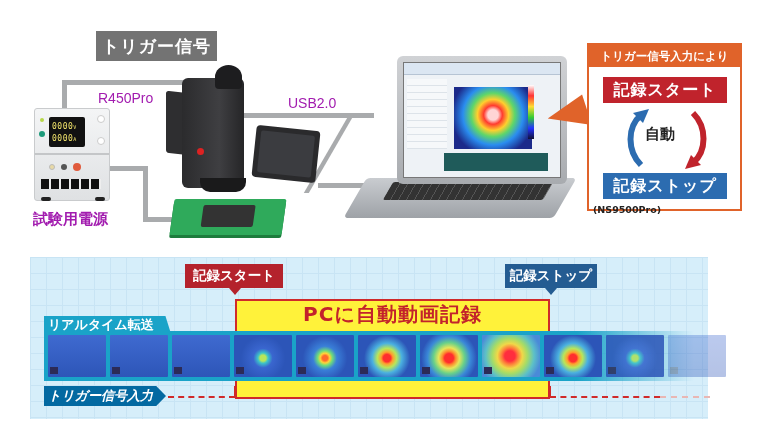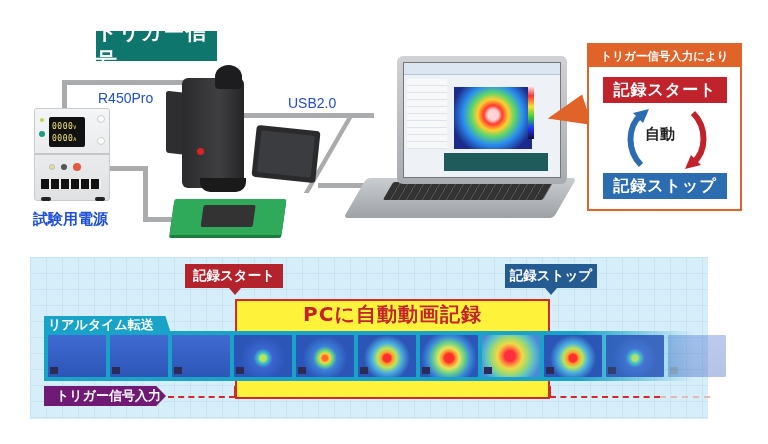--- a/index.html
+++ b/index.html
@@ -7,24 +7,24 @@
   body { position: relative; font-family: "DejaVu Sans", "Liberation Sans", sans-serif; color: #222; }
 
   .abs { position: absolute; }
 
   
   .wire { position: absolute; background: #a9abad; }
 
   
   .trigger-label {
     left: 96px; top: 31px; width: 121px; height: 30px;
-    background: #0f766e; color: #fff; font-weight: bold; font-size: 21px;
+    background: #737373; color: #fff; font-weight: bold; font-size: 17px;
     display: flex; align-items: center; justify-content: center; letter-spacing: 1px;
   }
-  .txt-label { font-family: "Liberation Sans", sans-serif; font-size: 14px; color: #1d4ed8; }
+  .txt-label { font-family: "Liberation Sans", sans-serif; font-size: 14px; color: #a21caf; }
 
   
   .psu { left: 34px; top: 108px; width: 76px; height: 93px; background: linear-gradient(#f4f5f6,#dfe1e3); border: 1px solid #c9cbcd; border-radius: 3px; }
   .psu-screen { left: 14px; top: 8px; width: 36px; height: 30px; background: #111; border-radius: 2px; color: #f3e56c; font-family: "DejaVu Sans Mono", monospace; font-size: 8px; line-height: 11px; padding: 4px 3px; letter-spacing: 0.5px; }
   .psu-knob { width: 8px; height: 8px; border-radius: 50%; background: #fff; border: 1px solid #ccc; }
   .psu-foot { background: #222; height: 4px; width: 10px; border-radius: 2px; }
 
   
   .camera-body { left: 182px; top: 78px; width: 62px; height: 110px; background: linear-gradient(90deg,#2b2b2d,#3f3f42 60%,#252527); border-radius: 6px; }
   .camera-eyepiece { left: 215px; top: 65px; width: 27px; height: 24px; background: #1d1d1f; border-radius: 50% 50% 4px 4px; }
@@ -72,21 +72,21 @@
   .marker-stop::after { content: ""; position: absolute; left: 40px; bottom: -7px; border-left: 6px solid transparent; border-right: 6px solid transparent; border-top: 7px solid #245c92; }
 
   .record-zone { left: 235px; top: 299px; width: 315px; height: 100px; background: #fff23a; border: 2px solid #d02a2a; }
   .record-title { left: 235px; top: 301px; width: 315px; text-align: center; color: #c3232b; font-weight: bold; font-size: 20px; letter-spacing: 1px; }
 
   .realtime-tag { left: 44px; top: 316px; width: 132px; height: 34px; background: #1aa3c8; color: #fff; font-weight: bold; font-size: 13px; padding-left: 4px; clip-path: polygon(0 0, 92% 0, 100% 100%, 0 100%); }
   .film-strip { left: 44px; top: 331px; width: 650px; height: 50px; background: linear-gradient(90deg, #1aa3c8 0 82%, rgba(26,163,200,0) 100%); }
   .frame { position: absolute; top: 4px; width: 58px; height: 42px; border-radius: 1px; overflow: hidden; }
   .frame-dark { position: absolute; left: 2px; bottom: 3px; width: 8px; height: 7px; background: #2c2b57; }
 
-  .trigger-tag { left: 44px; top: 386px; width: 122px; height: 20px; background: #701a75; color: #fff; font-weight: bold; font-size: 13px; padding-left: 12px; display: flex; align-items: center; clip-path: polygon(0 0, 92% 0, 100% 50%, 92% 100%, 0 100%); }
+  .trigger-tag { left: 44px; top: 386px; width: 122px; height: 20px; background: #0369a1; color: #fff; font-weight: bold; font-size: 13px; padding-left: 4px; display: flex; align-items: center; clip-path: polygon(0 0, 92% 0, 100% 50%, 92% 100%, 0 100%); font-style: italic; }
   .dash-left { left: 168px; top: 396px; width: 67px; height: 0; border-top: 2px dashed #d02a2a; }
   .dash-right { left: 550px; top: 396px; width: 110px; height: 0; border-top: 2px dashed #d02a2a; }
   .dash-fade { left: 660px; top: 396px; width: 50px; height: 0; border-top: 2px dashed #e9b7b4; }
   .start-line { left: 234px; top: 386px; width: 2px; height: 11px; background: #d02a2a; }
   .stop-line { left: 549px; top: 386px; width: 2px; height: 11px; background: #d02a2a; }
 </style>
 </head>
 <body>
 
 <div>
@@ -157,20 +157,21 @@
     <div class="abs btn-start">記録スタート</div>
     <svg class="abs" style="left:30px;top:62px;" width="96" height="64" viewBox="0 0 96 64">
       <path d="M22 58 C8 44 8 20 22 8" stroke="#2c6cb0" stroke-width="6" fill="none"></path>
       <polygon points="14,6 30,2 24,16" fill="#2c6cb0"></polygon>
       <path d="M74 6 C88 20 88 44 74 56" stroke="#c0232c" stroke-width="6" fill="none"></path>
       <polygon points="82,58 66,62 72,48" fill="#c0232c"></polygon>
     </svg>
     <div class="abs auto-label">自動</div>
     <div class="abs btn-stop">記録ストップ</div>
     <div class="abs prog-text">
+      <div>(NS9500Pro)</div>
     </div>
   </div>
 </div>
 
 <div class="abs timeline"></div>
 
 <div class="abs record-zone"></div>
 <div class="abs record-title">PCに自動動画記録</div>
 
 <div class="abs marker-start">記録スタート</div>

